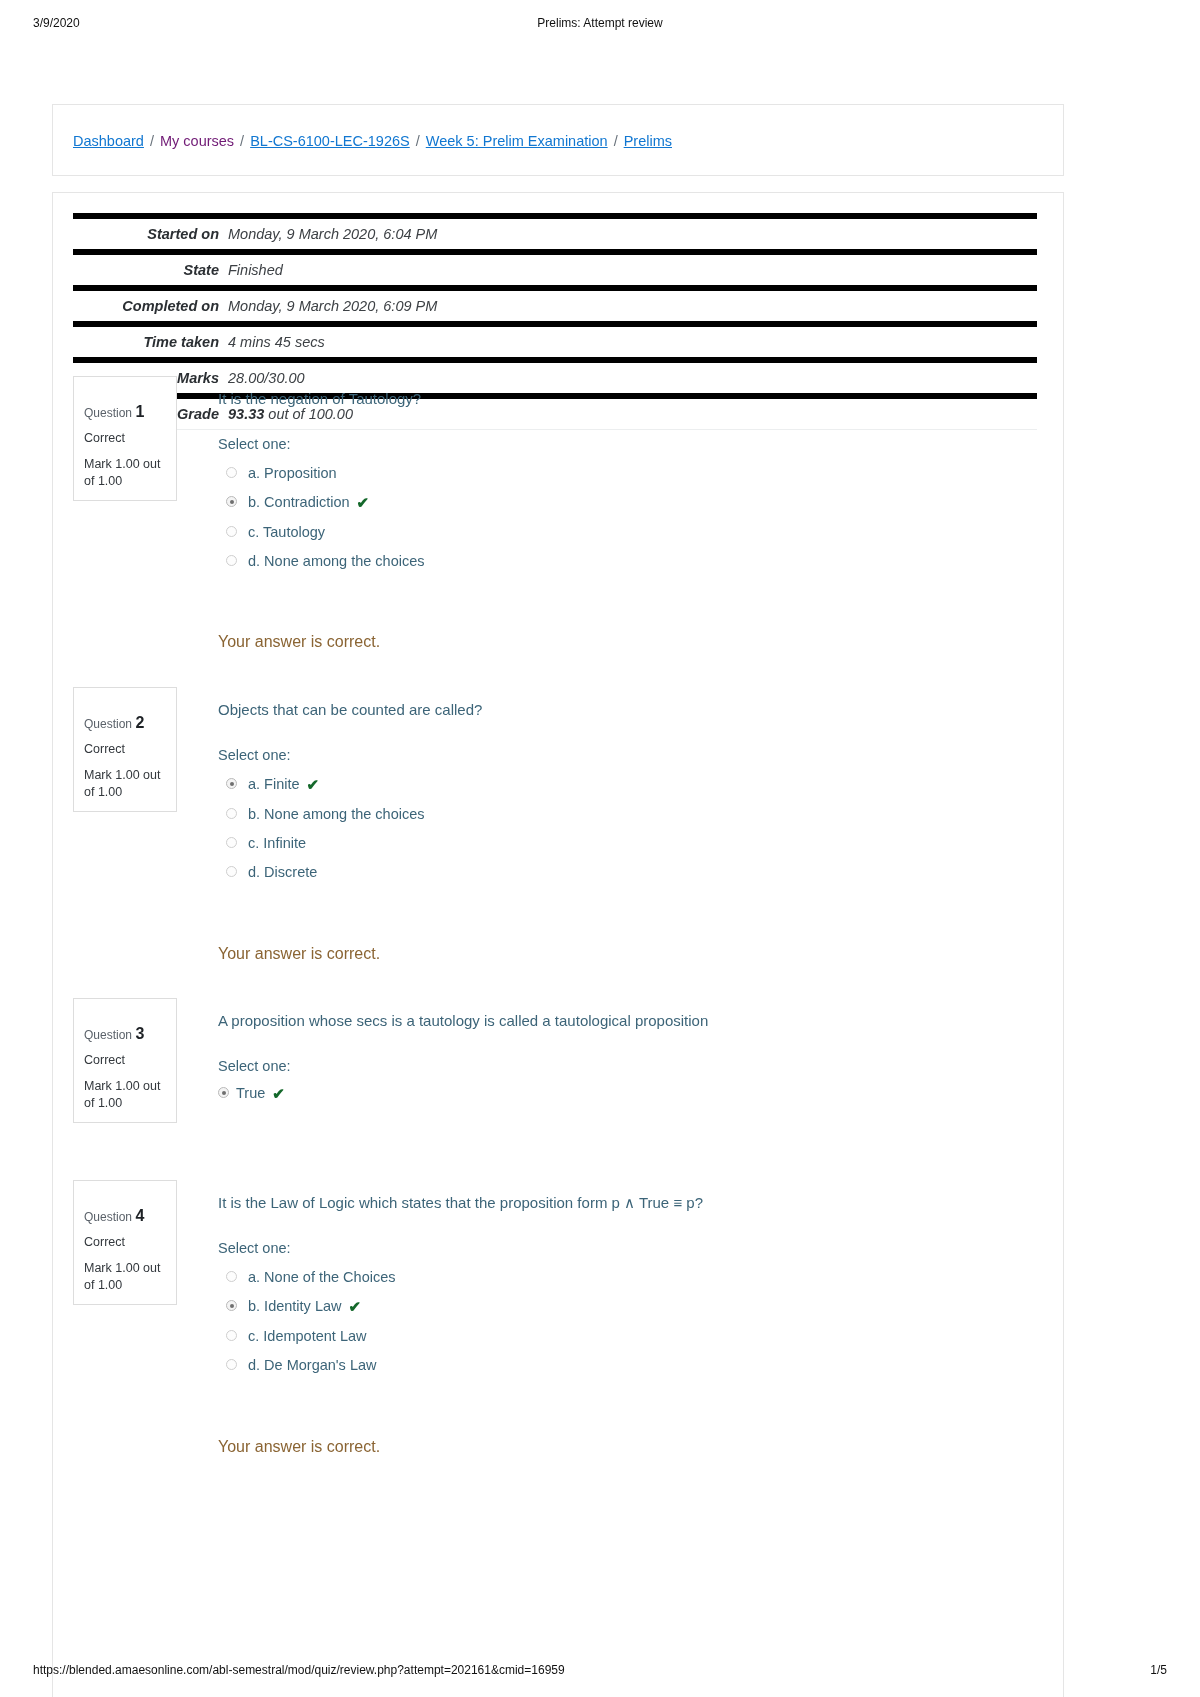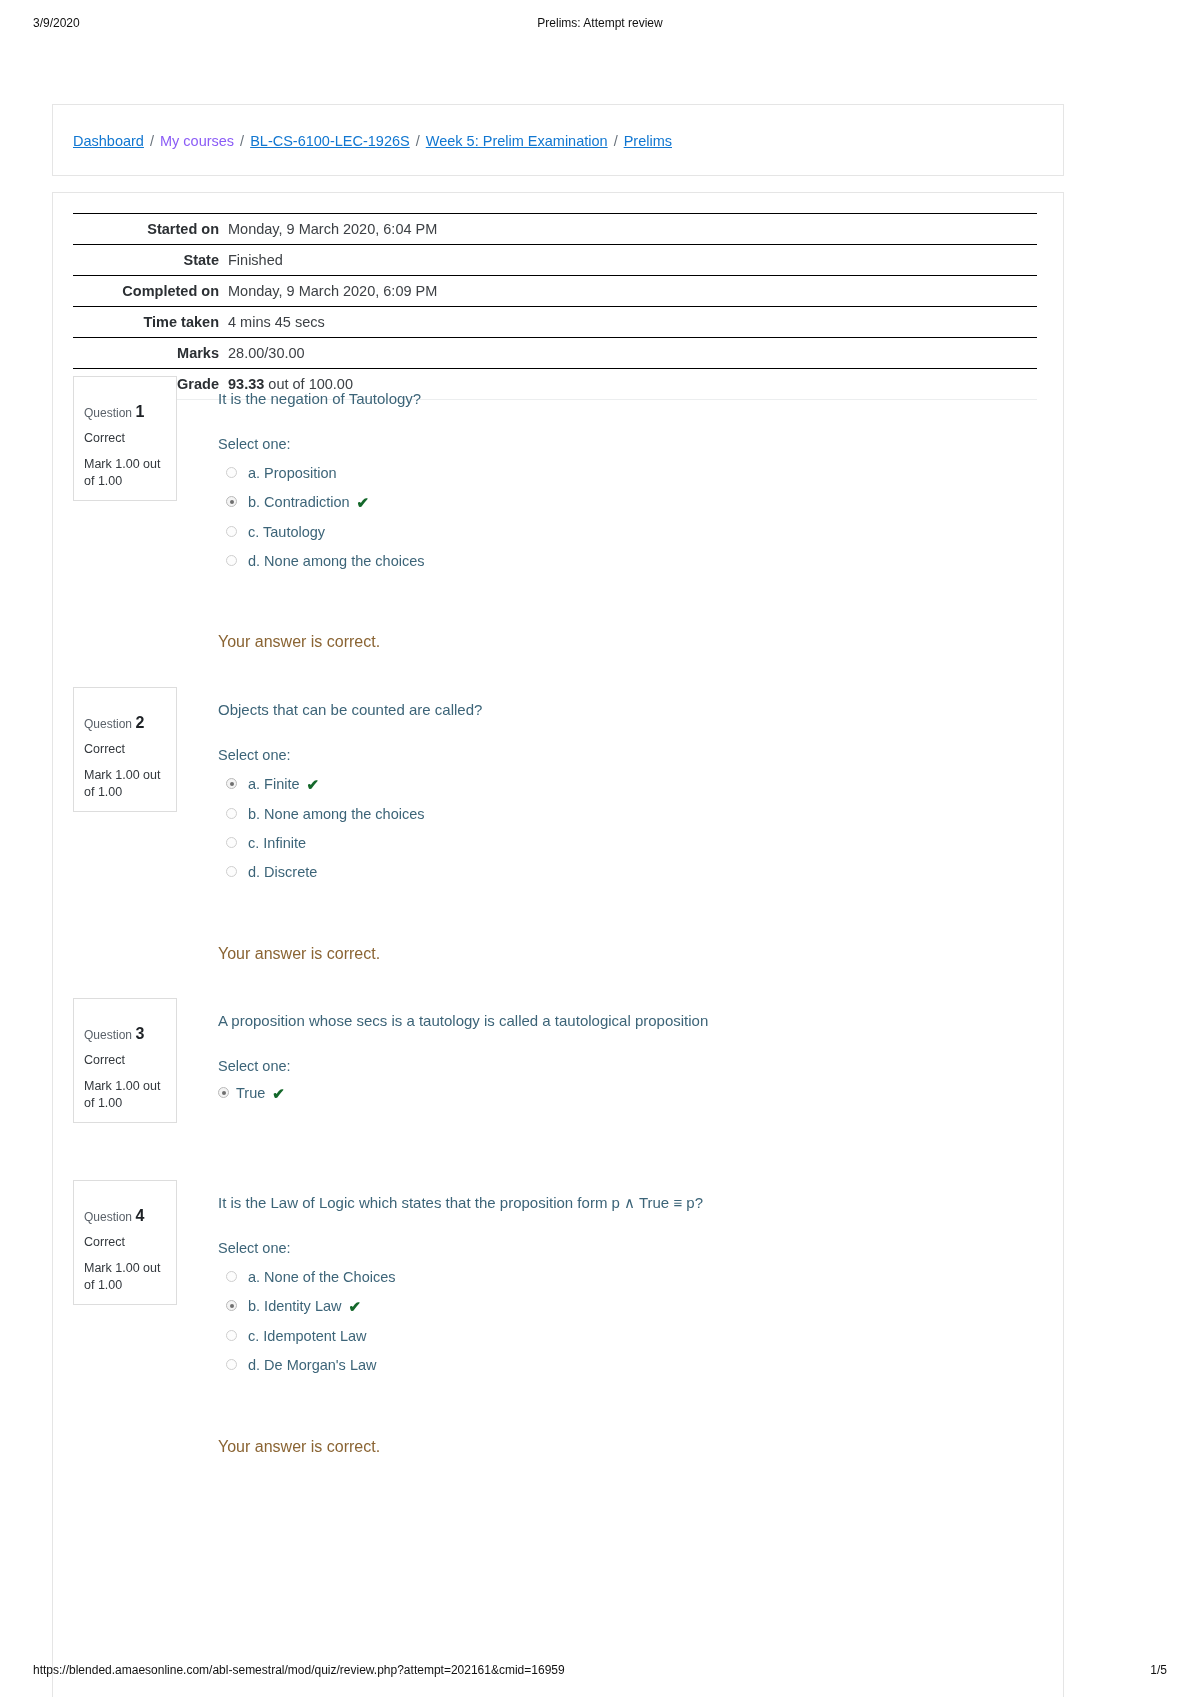--- a/index.html
+++ b/index.html
@@ -58,42 +58,42 @@
     font-size: 14.5px;
     color: #3b4451;
     white-space: nowrap;
     line-height: 20px;
   }
   .crumb a {
     color: #1177d1;
     text-decoration: underline;
   }
   .crumb .sep { color: #6a737c; margin: 0 6px; }
-  .crumb .plain { color: #8b5cf6; }
+  .crumb .plain { color: #701a75; }
 
   
   .main-card {
     position: absolute;
     left: 52px; top: 192px;
     width: 1012px;
     bottom: 0;
     border-left: 1px solid #e5e5e5;
     border-right: 1px solid #e5e5e5;
     border-top: 1px solid #e5e5e5;
     background: #fff;
   }
 
   
   .summary {
     position: absolute;
     left: 20px; top: 20px;
     width: 964px;
     border-collapse: collapse;
   }
-  .summary tr { border-top: 1px solid #000000; }
+  .summary tr { border-top: 6px solid #000000; font-style: italic; }
   .summary tr:last-child { border-bottom: 1px solid #eceeef; }
   .summary th {
     width: 155px;
     text-align: right;
     padding: 7px 9px 7px 0;
     font-size: 14.5px;
     font-weight: bold;
     color: #2b2f33;
     vertical-align: top;
     white-space: nowrap;

